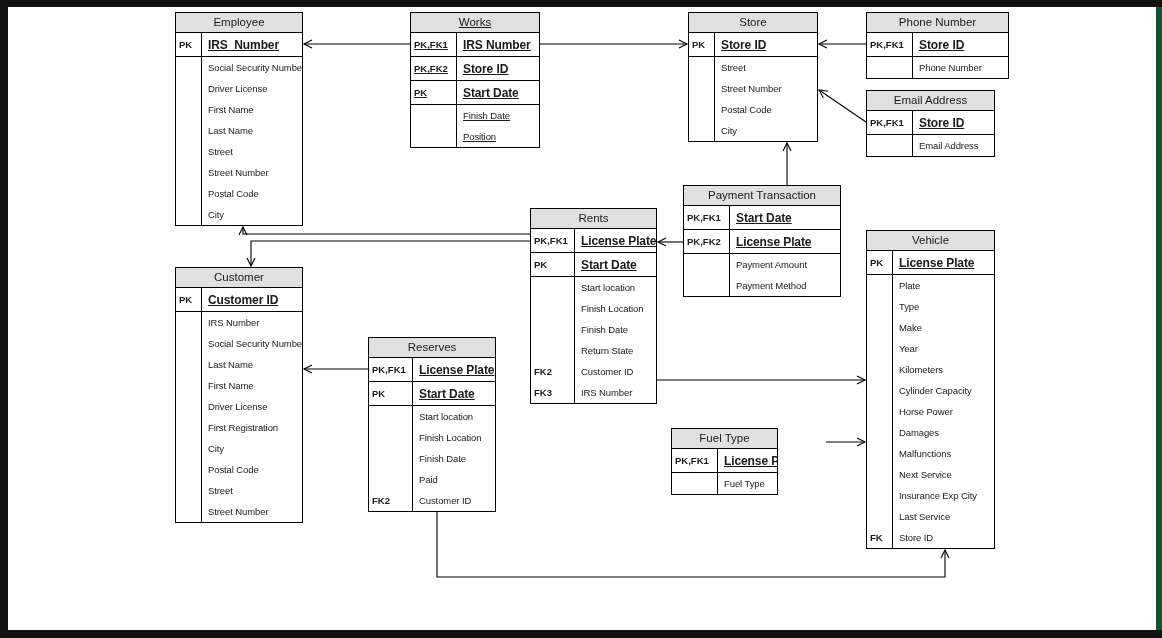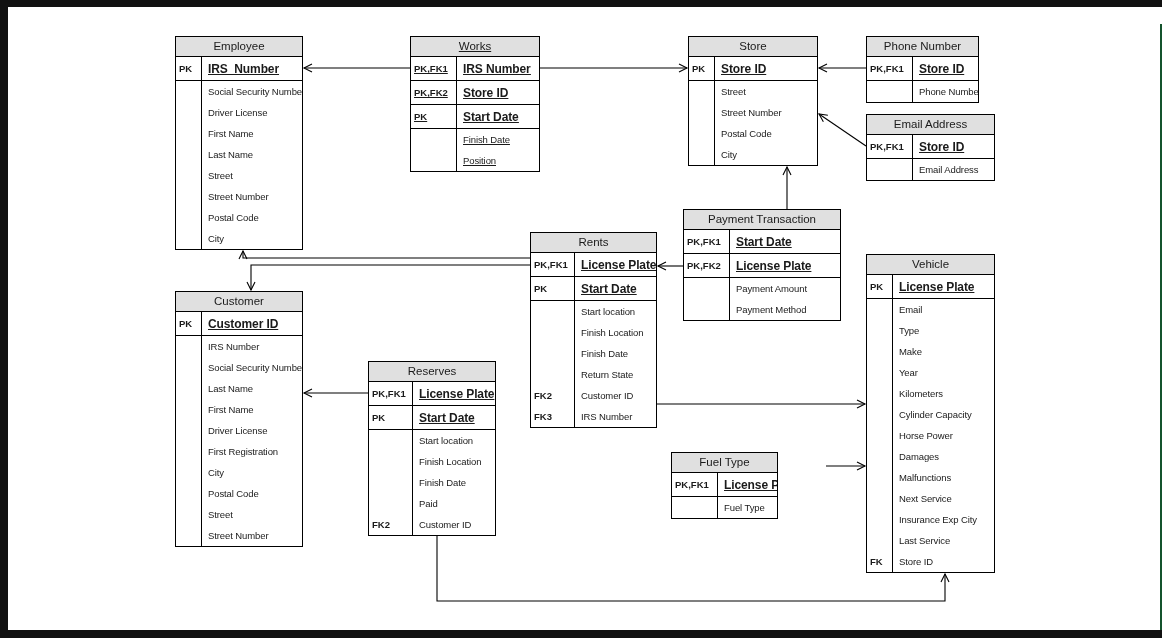--- a/index.html
+++ b/index.html
@@ -11,22 +11,21 @@
     overflow: hidden;
     color: #1a1a1a;
   }
   .frame { position: absolute; background: var(--frame-color, #111); z-index: 6; }
   #frame-top    { top: 0; left: 0; width: 100%; height: 7px; }
   #frame-bottom { bottom: 0; left: 0; width: 100%; height: 8px; }
   #frame-left   { top: 0; left: 0; width: 8px; height: 100%; }
   #canvas {
     position: absolute; inset: 0;
     background: var(--canvas-bg, #fff);
-    border-right: 2px solid #14532d;
-    margin-top: 24px;
+    border-right: 6px solid #14532d;
   }
   #connectors {
     position: absolute; inset: 0;
     width: 1162px; height: 638px;
     z-index: 1; pointer-events: none;
   }
   .connector { fill: none; stroke: var(--connector-color, #000); stroke-width: 1.1; }
   .entity {
     position: absolute; z-index: 2;
     background: #fff;
@@ -167,21 +166,21 @@
       </div>
       <div class="entity-row">
         <div class="key-cell" style="width: 26px;"></div>
         <div class="attr-cell">Postal Code</div>
       </div>
       <div class="entity-row">
         <div class="key-cell" style="width: 26px;"></div>
         <div class="attr-cell">City</div>
       </div>
     </div>
-    <div class="entity" style="left: 866px; top: 12px; width: 113px;">
+    <div class="entity" style="left: 866px; top: 12px; width: 143px;">
       <div class="entity-header">Phone Number</div>
       <div class="entity-row pk-row">
         <div class="key-cell" style="width: 46px;">PK,FK1</div>
         <div class="attr-cell pk">Store ID</div>
       </div>
       <div class="entity-row">
         <div class="key-cell" style="width: 46px;"></div>
         <div class="attr-cell">Phone Number</div>
       </div>
     </div>
@@ -329,21 +328,21 @@
       </div>
     </div>
     <div class="entity" style="left: 866px; top: 230px; width: 129px;">
       <div class="entity-header">Vehicle</div>
       <div class="entity-row pk-row">
         <div class="key-cell" style="width: 26px;">PK</div>
         <div class="attr-cell pk">License Plate</div>
       </div>
       <div class="entity-row">
         <div class="key-cell" style="width: 26px;"></div>
-        <div class="attr-cell">Email</div>
+        <div class="attr-cell">Plate</div>
       </div>
       <div class="entity-row">
         <div class="key-cell" style="width: 26px;"></div>
         <div class="attr-cell">Type</div>
       </div>
       <div class="entity-row">
         <div class="key-cell" style="width: 26px;"></div>
         <div class="attr-cell">Make</div>
       </div>
       <div class="entity-row">

